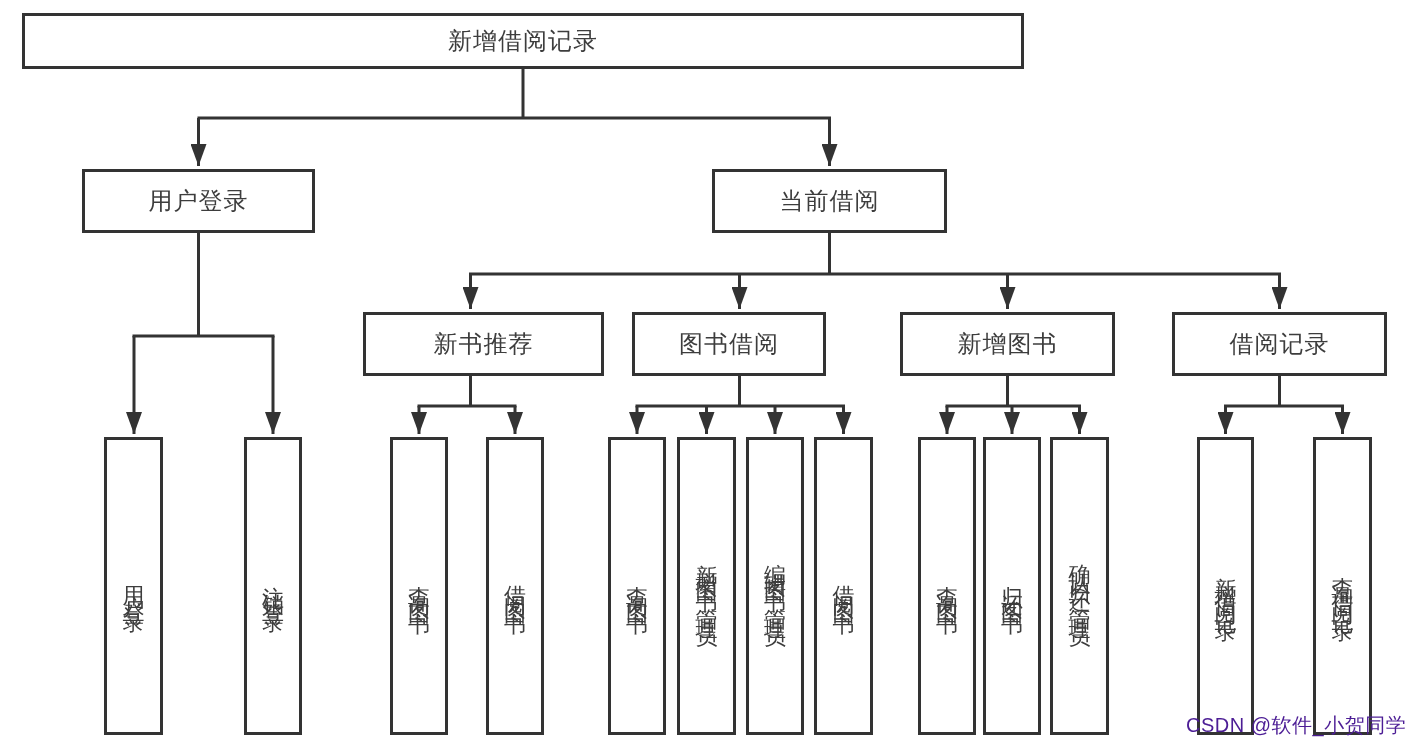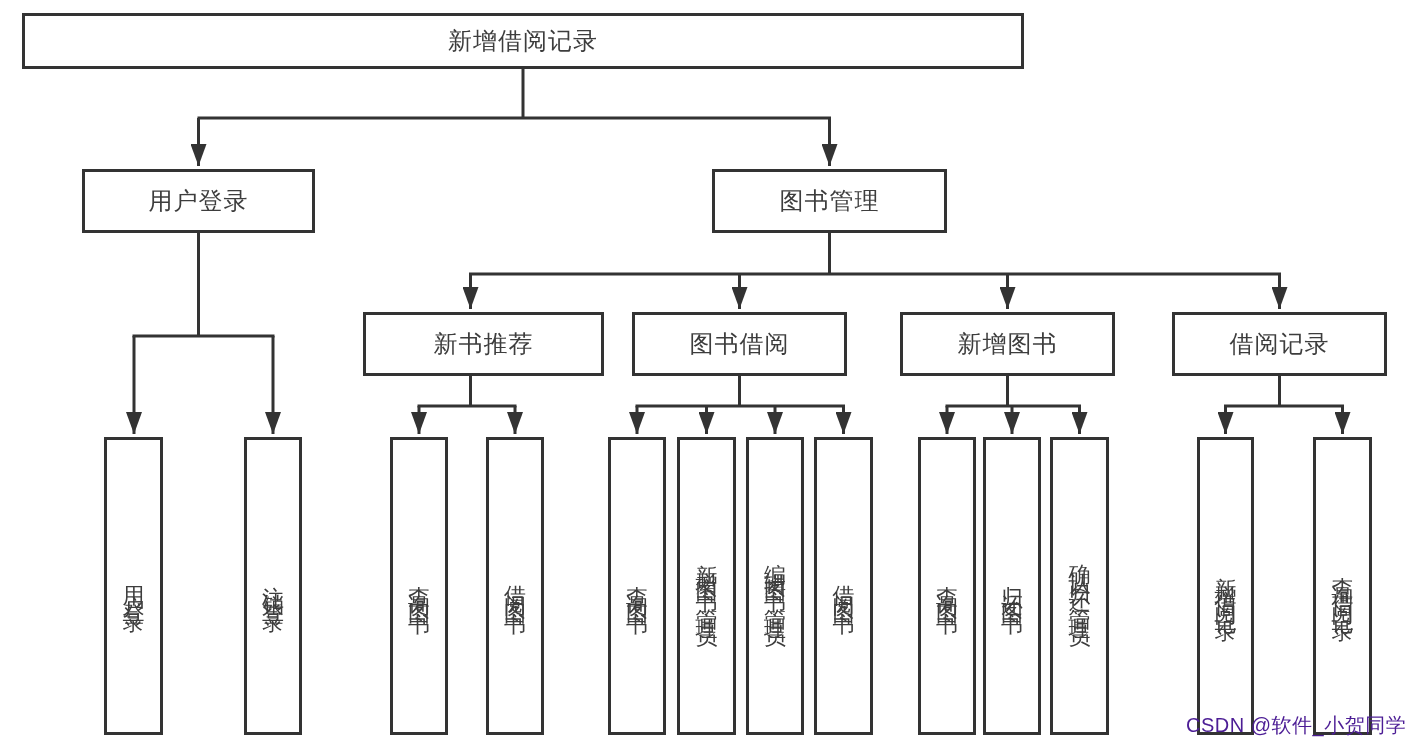--- a/index.html
+++ b/index.html
@@ -108,24 +108,24 @@
         <line x1="1224" y1="406" x2="1344" y2="406"></line>
         <line x1="1225.5" y1="406" x2="1225.5" y2="434" marker-end="url(#arrowhead)"></line>
         <line x1="1342.5" y1="406" x2="1342.5" y2="434" marker-end="url(#arrowhead)"></line>
       </g>
     </g>
   </svg>
 
   <div class="node hbox" style="left:22px; top:13px; width:1002px; height:56px;">新增借阅记录</div>
 
   <div class="node hbox" style="left:82px; top:169px; width:233px; height:64px;">用户登录</div>
-  <div class="node hbox" style="left:712px; top:169px; width:235px; height:64px;">图书管理</div>
+  <div class="node hbox" style="left:712px; top:169px; width:235px; height:64px;">当前借阅</div>
 
   <div class="node hbox" style="left:363px; top:312px; width:241px; height:64px;">新书推荐</div>
-  <div class="node hbox" style="left:632px; top:312px; width:215px; height:64px;">图书借阅</div>
+  <div class="node hbox" style="left:632px; top:312px; width:194px; height:64px;">图书借阅</div>
   <div class="node hbox" style="left:900px; top:312px; width:215px; height:64px;">新增图书</div>
   <div class="node hbox" style="left:1172px; top:312px; width:215px; height:64px;">借阅记录</div>
 
   <div class="node vbox" style="left:104px; top:437px; width:59px; height:298px;">用户登录</div>
   <div class="node vbox" style="left:244px; top:437px; width:58px; height:298px;">注销登录</div>
 
   <div class="node vbox" style="left:390px; top:437px; width:58px; height:298px;">查询图书</div>
   <div class="node vbox" style="left:486px; top:437px; width:58px; height:298px;">借阅图书</div>
 
   <div class="node vbox" style="left:608px; top:437px; width:58px; height:298px;">查询图书</div>

